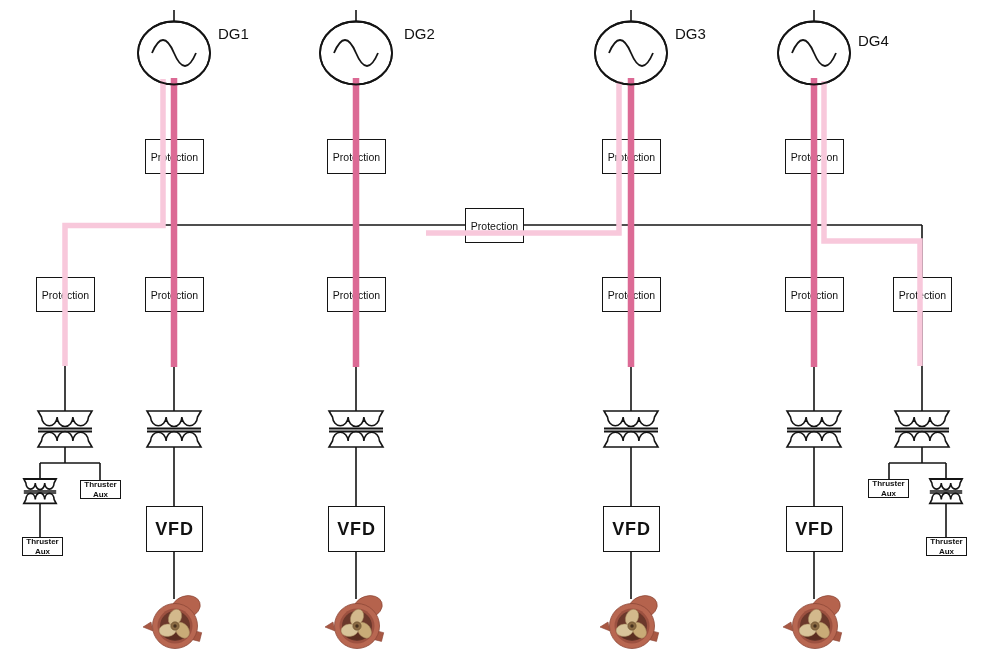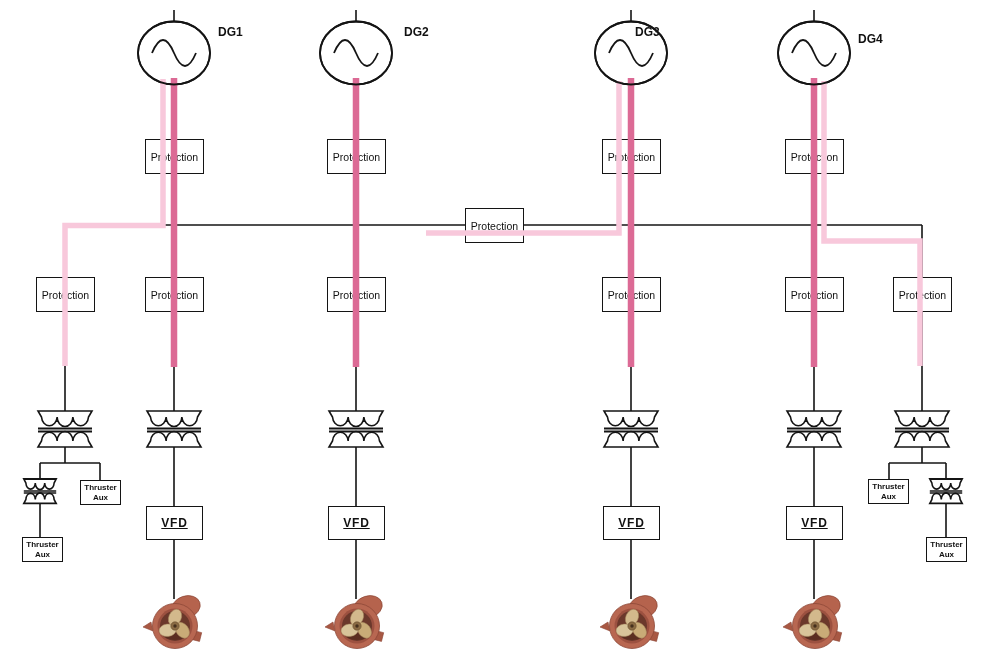--- a/index.html
+++ b/index.html
@@ -14,23 +14,23 @@
   }
   svg.layer{position:absolute;left:0;top:0;width:1000px;height:671px;}
   .base{z-index:0;}
   .overlay{z-index:3;pointer-events:none;}
   .node{
     position:absolute;background:#fff;border:1.7px solid var(--line-color);
     display:flex;align-items:center;justify-content:center;text-align:center;
     z-index:1;box-sizing:border-box;
   }
   .prot{width:59px;height:35px;font-size:10.5px;letter-spacing:0;}
-  .vfd{width:57px;height:34px;font-size:12px;font-weight:bold;letter-spacing:0.8px;text-decoration:underline;}
-  .aux{width:41px;height:25px;font-size:8px;font-weight:bold;line-height:1.25;padding:0 1px;}
-  .dg-label{position:absolute;font-size:12px;font-weight:bold;z-index:1;text-align:center;}
+  .vfd{width:57px;height:46px;font-size:18px;font-weight:bold;letter-spacing:0.8px;}
+  .aux{width:41px;height:19px;font-size:8px;font-weight:bold;line-height:1.25;padding:0 1px;}
+  .dg-label{position:absolute;font-size:15px;font-weight:normal;z-index:1;text-align:center;}
 </style>
 </head>
 <body>
 
 <div class="canvas">
 
   <svg class="layer base" viewBox="0 0 1000 671" stroke-linecap="butt">
     <defs>
       <g id="gen">
         <ellipse cx="0" cy="0" rx="36" ry="31.5"></ellipse>
@@ -142,21 +142,21 @@
   <div class="node vfd" style="left:603px;top:506px">VFD</div>
   <div class="node vfd" style="left:786px;top:506px">VFD</div>
 
   <div class="node aux" style="left:80px;top:480px">Thruster Aux</div>
   <div class="node aux" style="left:22px;top:537px">Thruster Aux</div>
   <div class="node aux" style="left:868px;top:479px">Thruster Aux</div>
   <div class="node aux" style="left:926px;top:537px">Thruster Aux</div>
 
   <div class="dg-label" style="left:218px;top:25px">DG1</div>
   <div class="dg-label" style="left:404px;top:25px">DG2</div>
-  <div class="dg-label" style="left:635px;top:25px">DG3</div>
+  <div class="dg-label" style="left:675px;top:25px">DG3</div>
   <div class="dg-label" style="left:858px;top:32px">DG4</div>
 
   <svg class="layer overlay" viewBox="0 0 1000 671" fill="none" stroke-linecap="butt" stroke-linejoin="miter">
     <polyline points="163,79 163,225.5 65,225.5 65,366" stroke="var(--flow-secondary)" stroke-width="5.5"></polyline>
     <polyline points="619,81 619,233 426,233" stroke="var(--flow-secondary)" stroke-width="5.5"></polyline>
     <polyline points="824,81 824,241 920,241 920,366" stroke="var(--flow-secondary)" stroke-width="5.5"></polyline>
     <polyline points="174,78 174,367" stroke="var(--flow-primary)" stroke-width="6.5"></polyline>
     <polyline points="356,78 356,367" stroke="var(--flow-primary)" stroke-width="6.5"></polyline>
     <polyline points="631,78 631,367" stroke="var(--flow-primary)" stroke-width="6.5"></polyline>
     <polyline points="814,78 814,367" stroke="var(--flow-primary)" stroke-width="6.5"></polyline>

